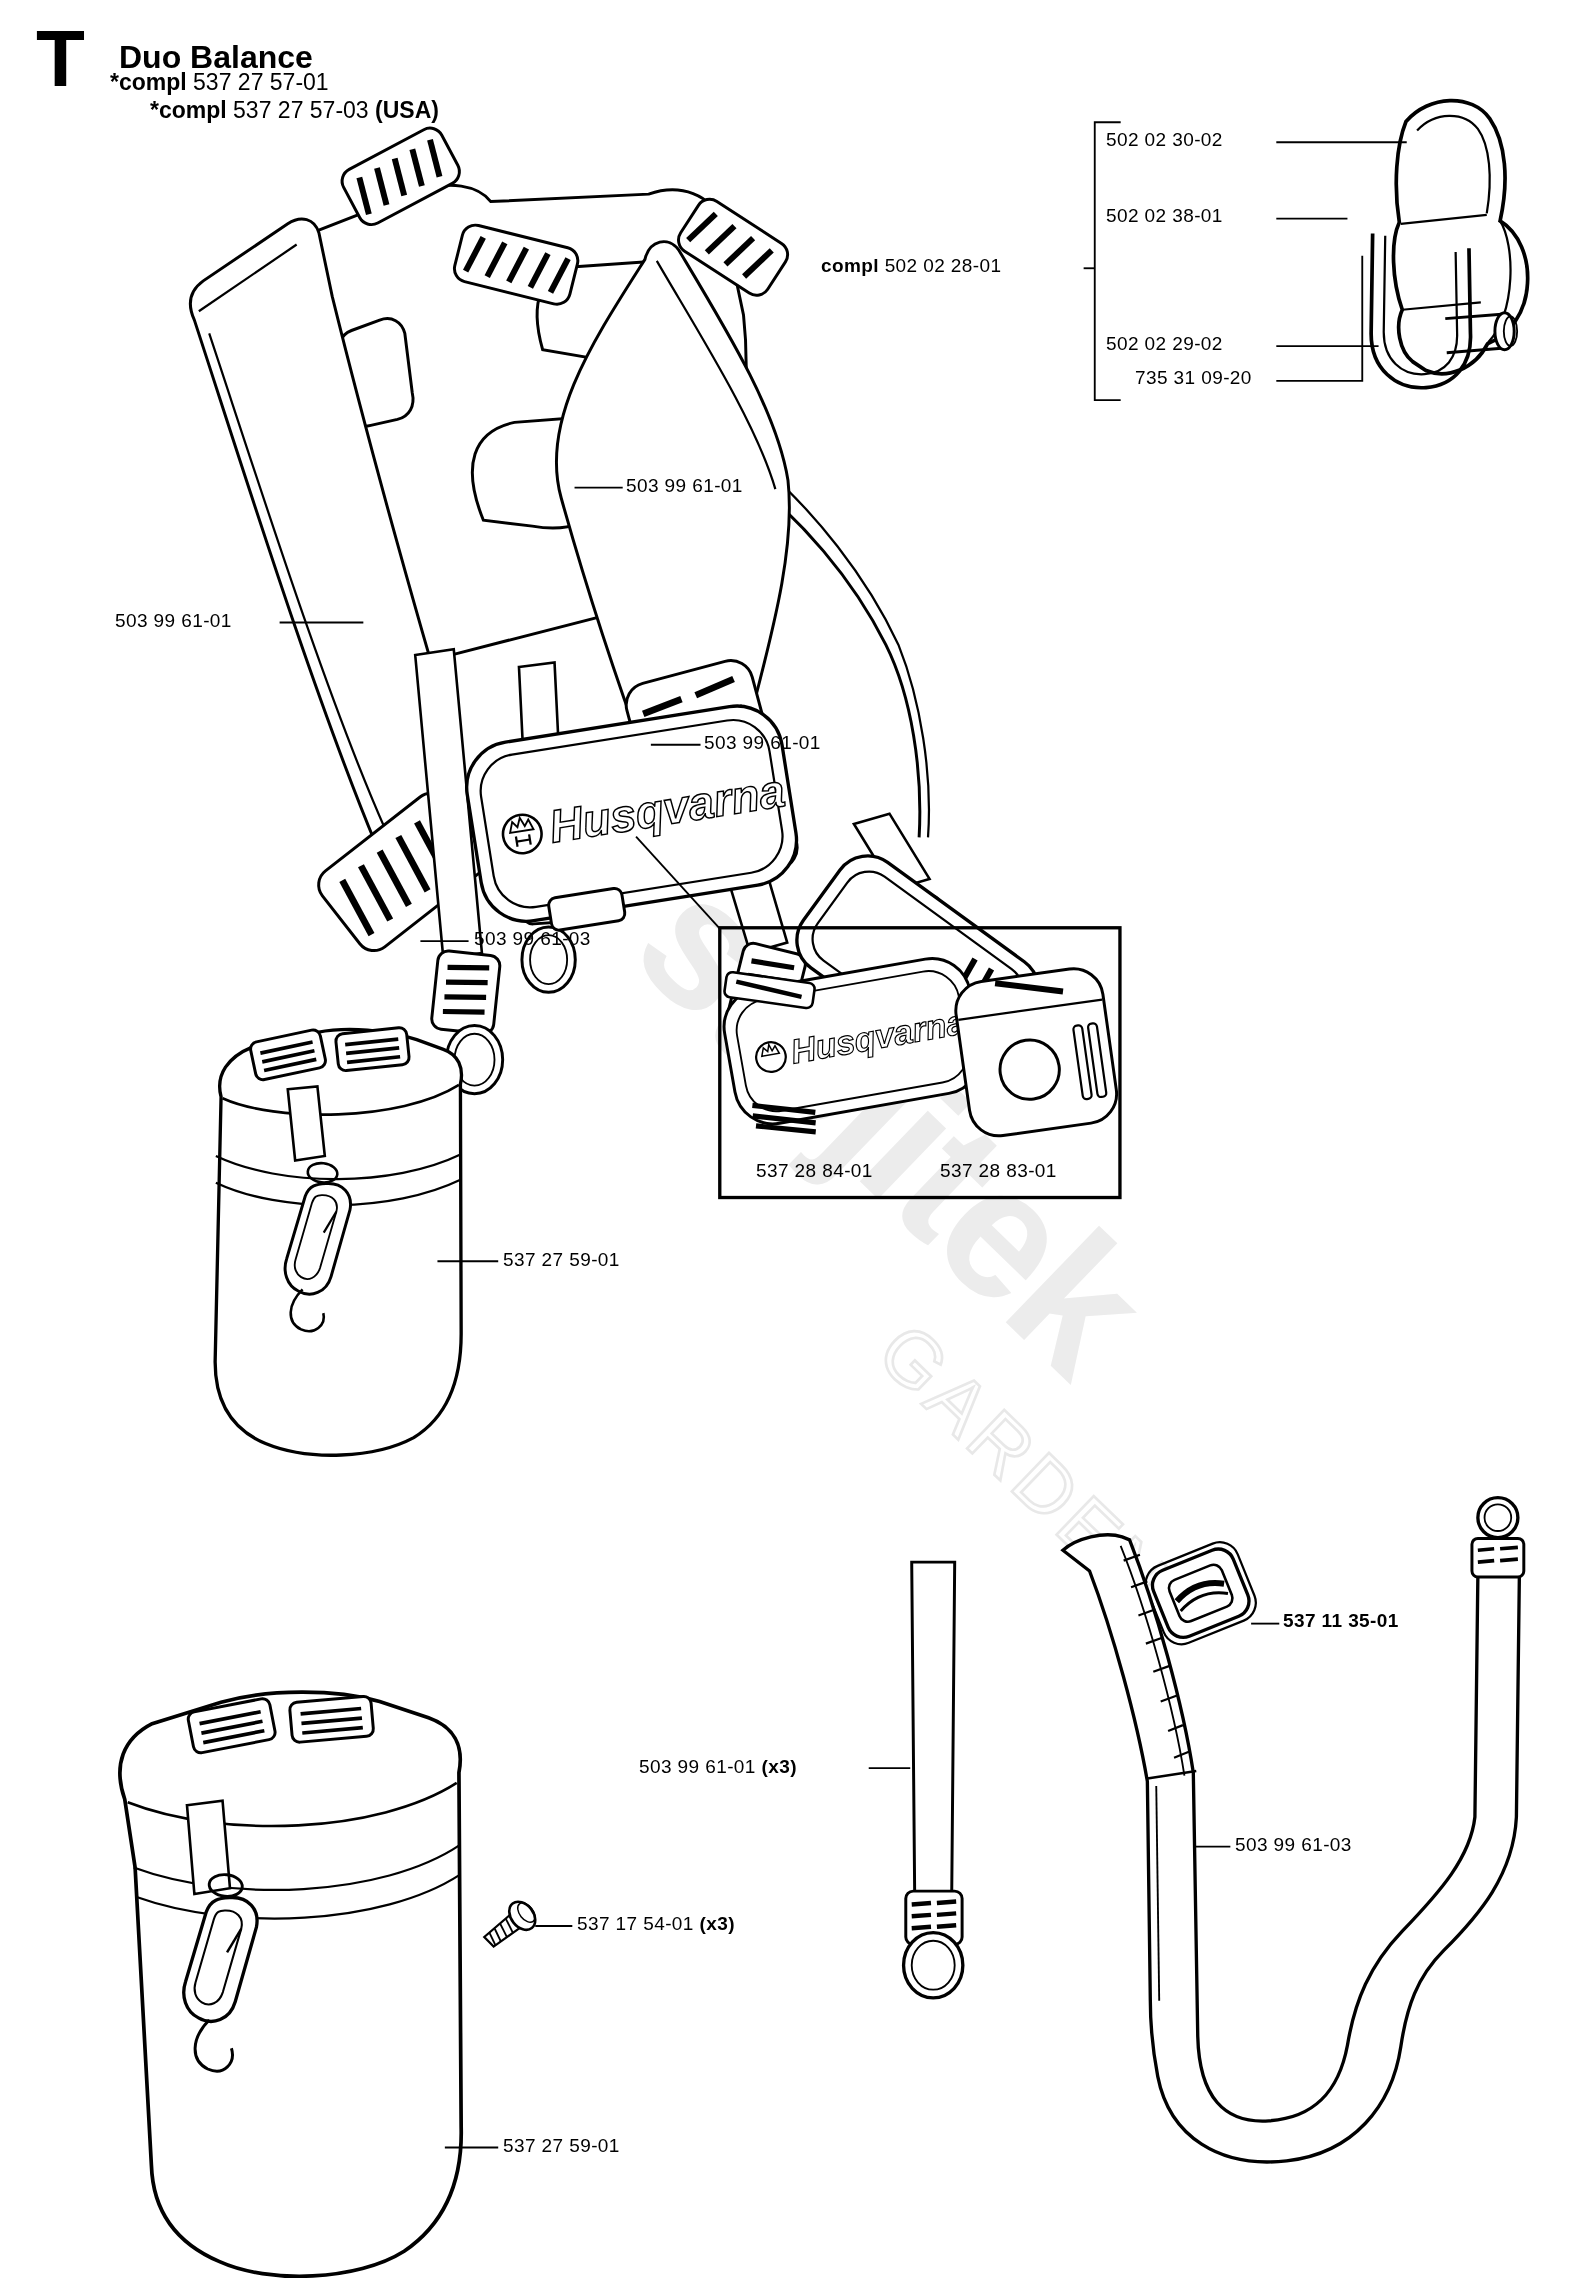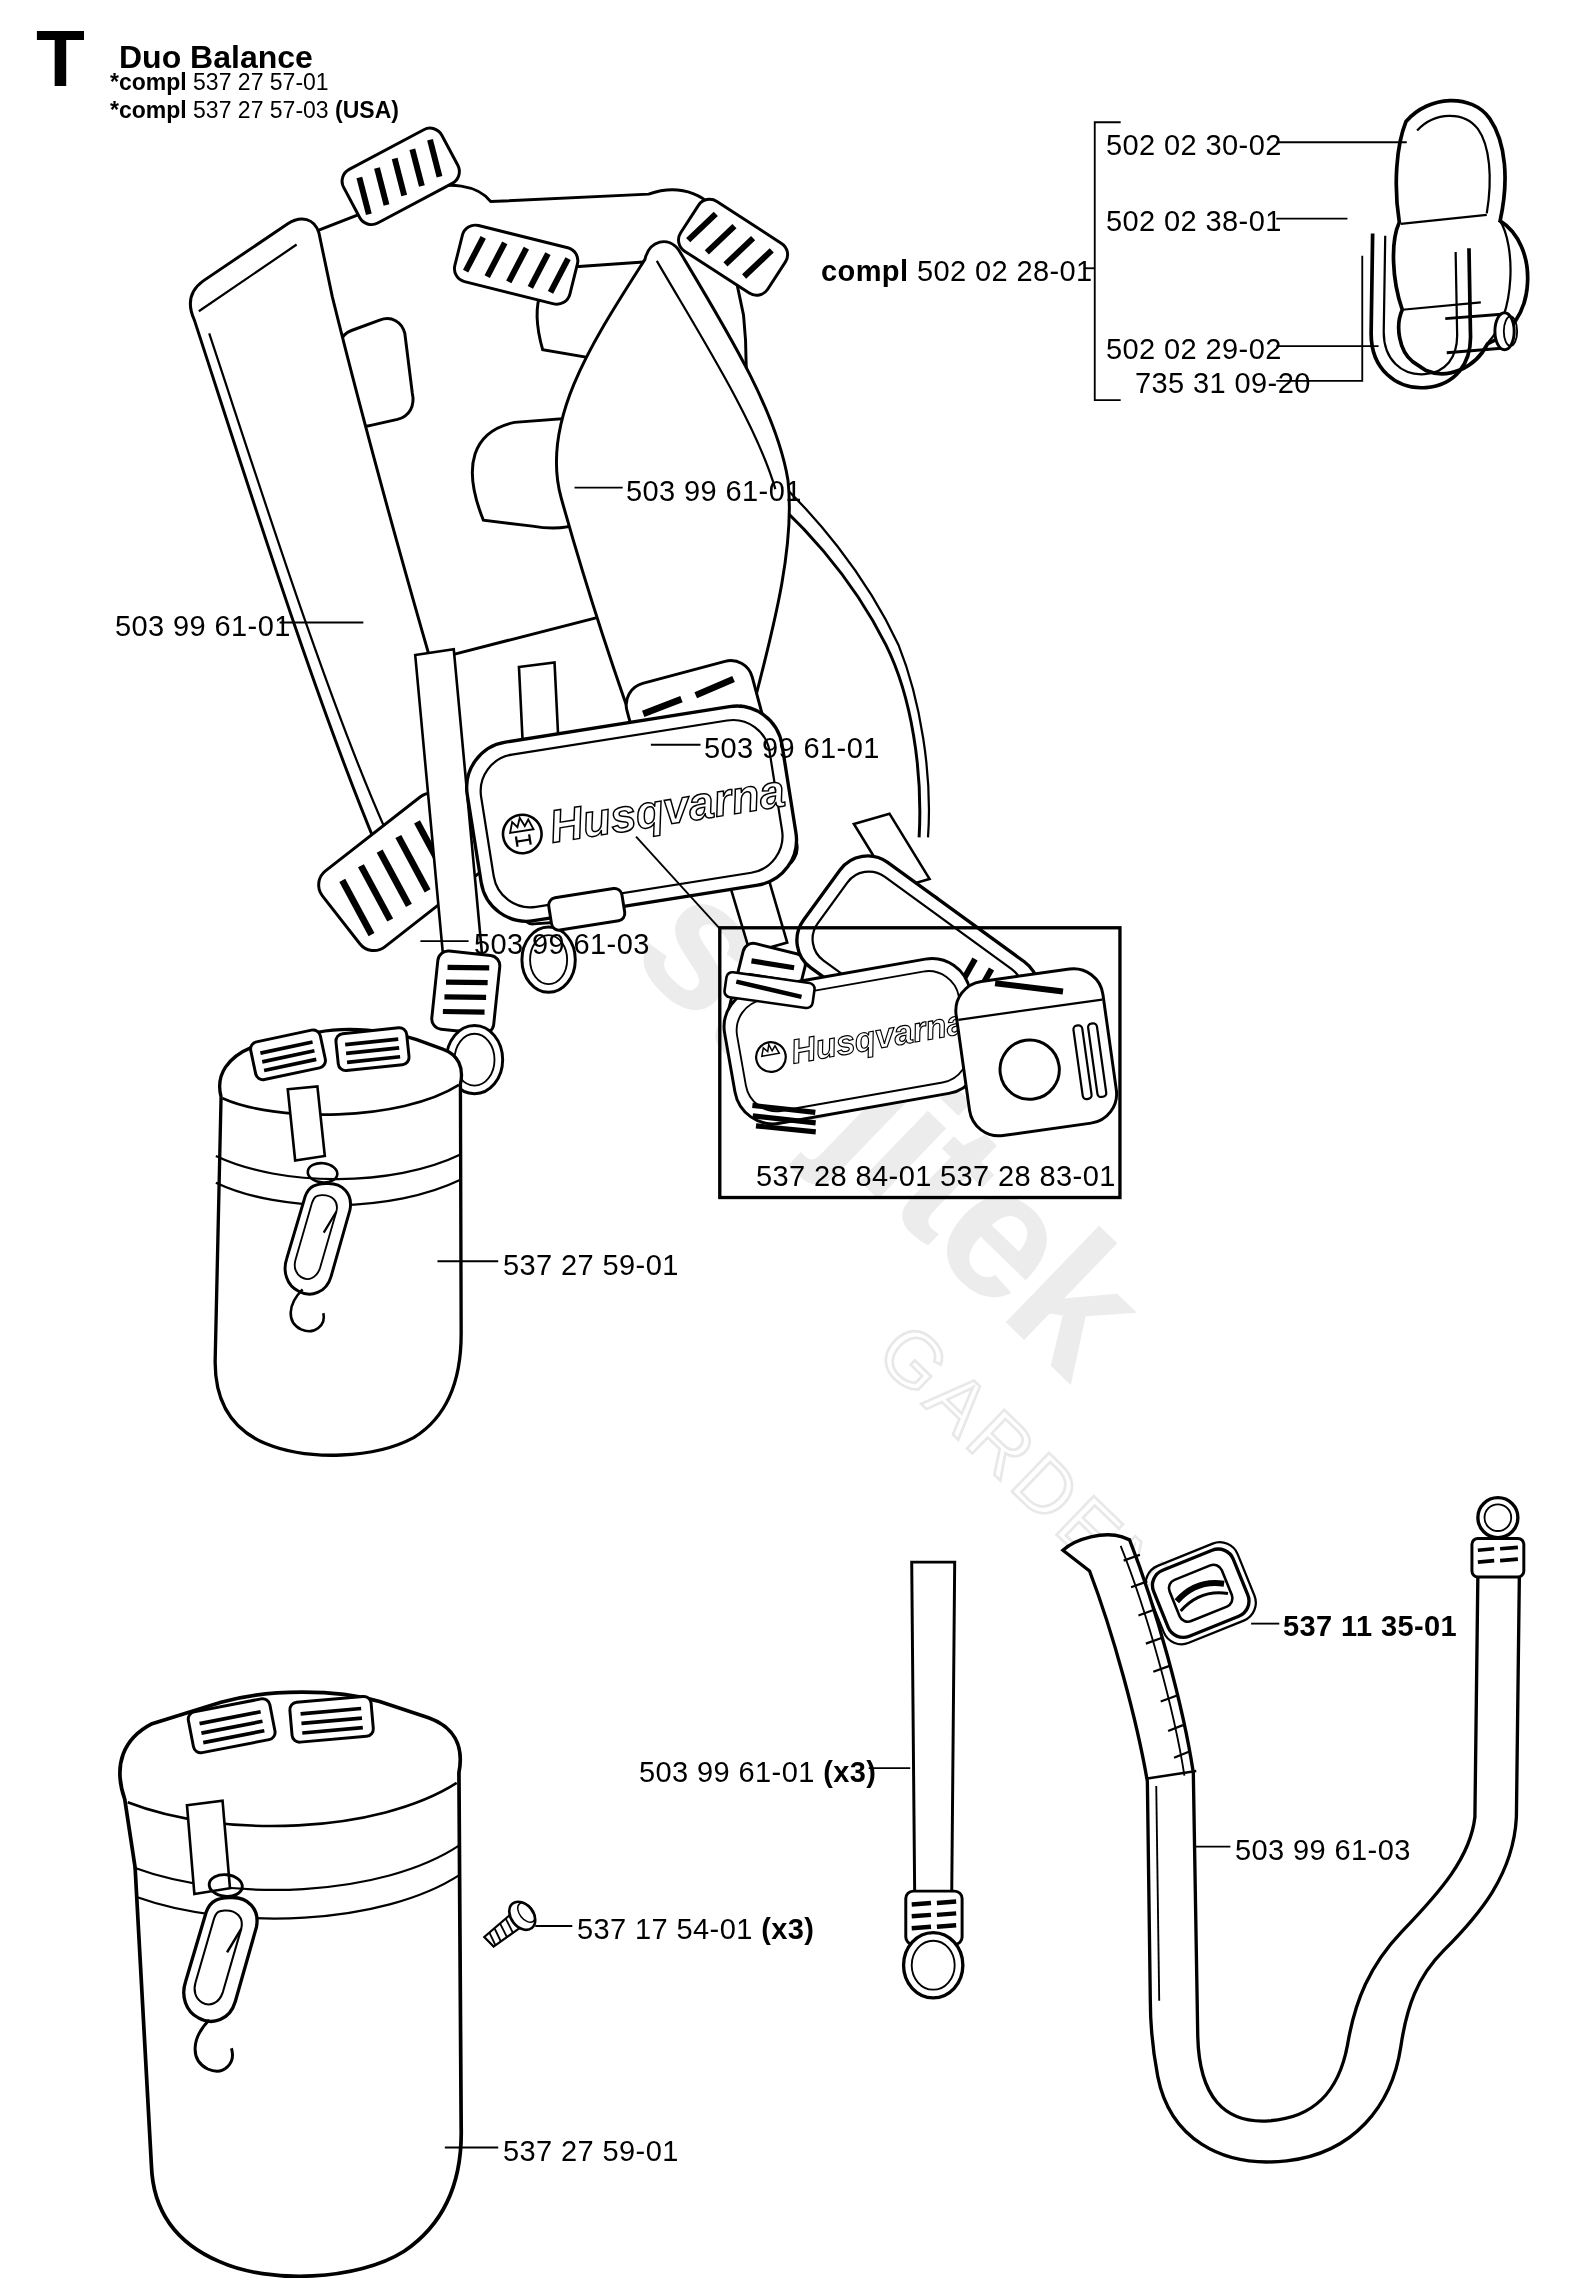--- a/index.html
+++ b/index.html
@@ -1,37 +1,37 @@
 <!DOCTYPE html>
 <html style="font-size:12px"><head>
 <meta charset="utf-8">
 <style>
   html,body{margin:0;padding:0;background:#fff;}
   .page{position:relative;width:1590px;height:2295px;background:#fff;overflow:hidden;
         font-family:"Liberation Sans",sans-serif;color:#000;}
   svg{position:absolute;left:0;top:0;}
-  .lbl{position:absolute;font-size:29px;line-height:1.1;white-space:nowrap;color:#000;letter-spacing:0.4px;}
+  .lbl{position:absolute;font-size:19px;line-height:1.1;white-space:nowrap;color:#000;letter-spacing:0.4px;}
   .b{font-weight:bold;}
   .sect-letter{position:absolute;left:36px;top:19px;font-size:80px;font-weight:bold;line-height:1;}
   .title{position:absolute;left:119px;top:39px;font-size:32px;font-weight:bold;}
   .variant{position:absolute;left:110px;font-size:23px;}
   path,line,rect,ellipse,circle,polyline{vector-effect:none;}
 </style>
 </head>
 <body>
 
 <div class="page">
 
   <div class="sect-letter">T</div>
   <div class="title">Duo Balance</div>
   <div class="variant" style="top:69px;">
     <span class="b">*compl</span>
     <span>537 27 57-01</span>
   </div>
-  <div class="variant" style="top:97px;">
+  <div class="variant" style="top:97px;margin-left:40px;">
     <span class="b">*compl</span>
     <span>537 27 57-03</span>
     <span class="b">(USA)</span>
   </div>
 
   <svg width="1590" height="2295" viewBox="0 0 2145 3097">
     <defs>
       <g id="clipHook">
         <path d="M 8,-72 C 30,-76 46,-62 44,-40 L 28,52 C 24,74 4,84 -14,76 C -30,70 -38,52 -34,34 L -18,-52 C -14,-68 -4,-70 8,-72 Z" fill="#fff" stroke="#000" stroke-width="4"></path>
         <path d="M 4,-56 C 18,-58 28,-50 26,-36 L 12,42 C 9,56 -2,62 -12,57 C -20,53 -24,44 -22,34 L -8,-44 C -6,-54 -2,-55 4,-56 Z" fill="none" stroke="#000" stroke-width="2.5"></path>

